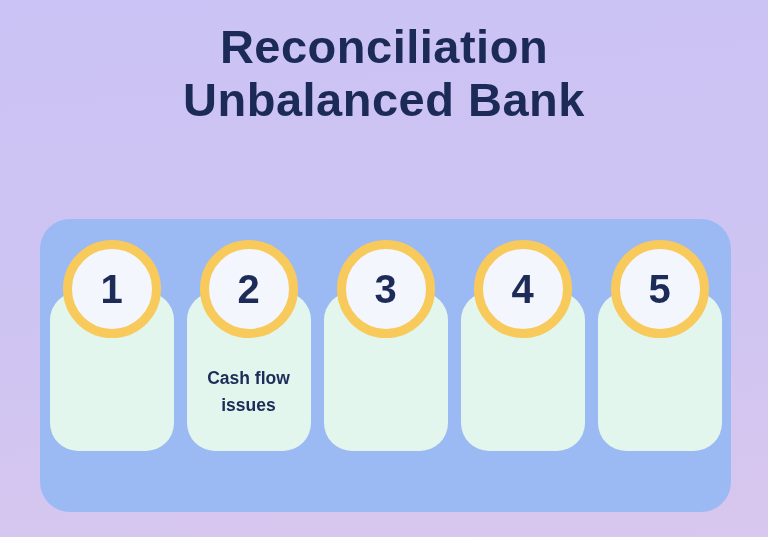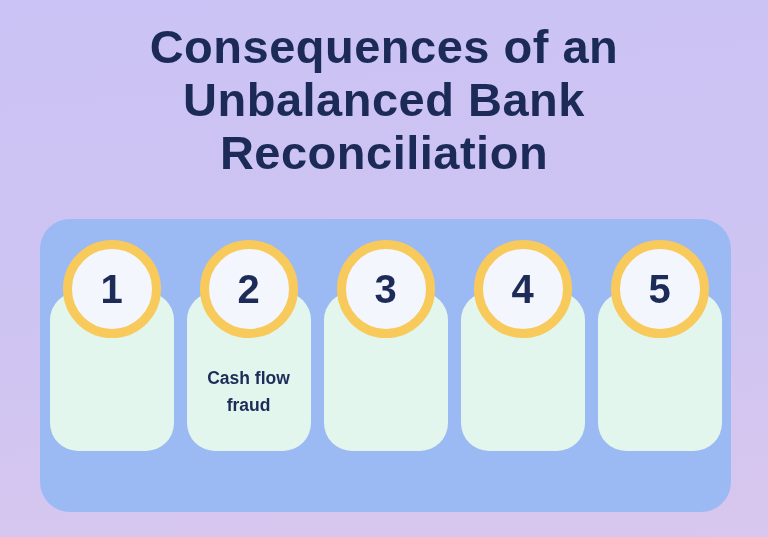--- a/index.html
+++ b/index.html
@@ -81,39 +81,38 @@
     font-weight: bold;
     font-size: 17.5px;
     line-height: 1.5;
     text-align: center;
   }
 </style>
 </head>
 <body>
 
 <div class="title">
-  <div>Consequences of an</div>
+  <div>Reconciliation</div>
   <div>Unbalanced Bank</div>
-  <div>Reconciliation</div>
 </div>
 
 <div class="panel">
   <div class="cards-row">
 
     <div class="card">
       <div class="circle">
         <span class="circle-number">1</span>
       </div>
     </div>
 
     <div class="card">
       <div class="circle">
         <span class="circle-number">2</span>
       </div>
-      <div class="card-label">Cash flow fraud</div>
+      <div class="card-label">Cash flow issues</div>
     </div>
 
     <div class="card">
       <div class="circle">
         <span class="circle-number">3</span>
       </div>
     </div>
 
     <div class="card">
       <div class="circle">

